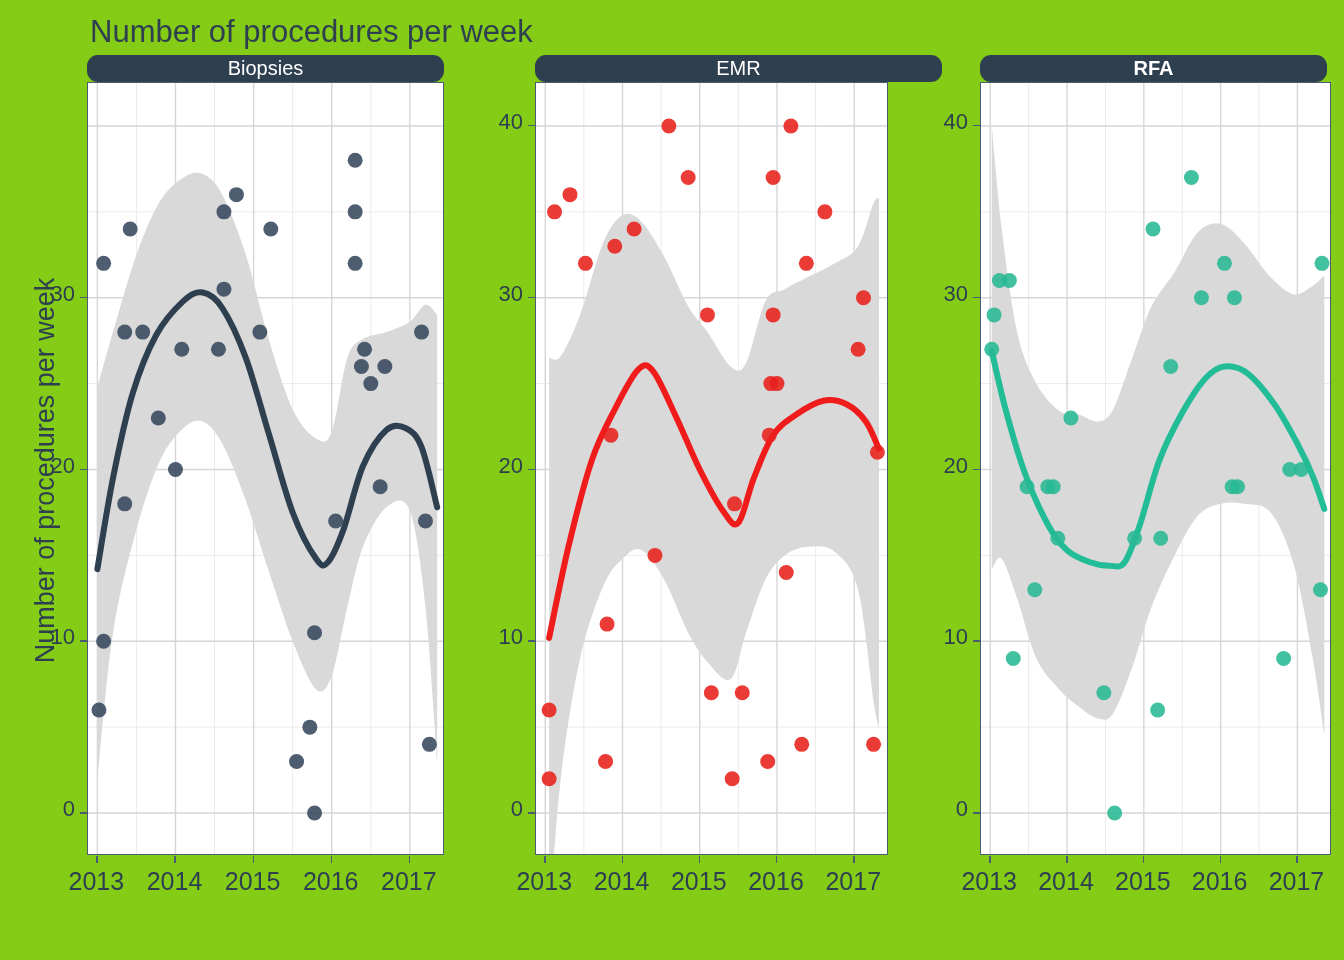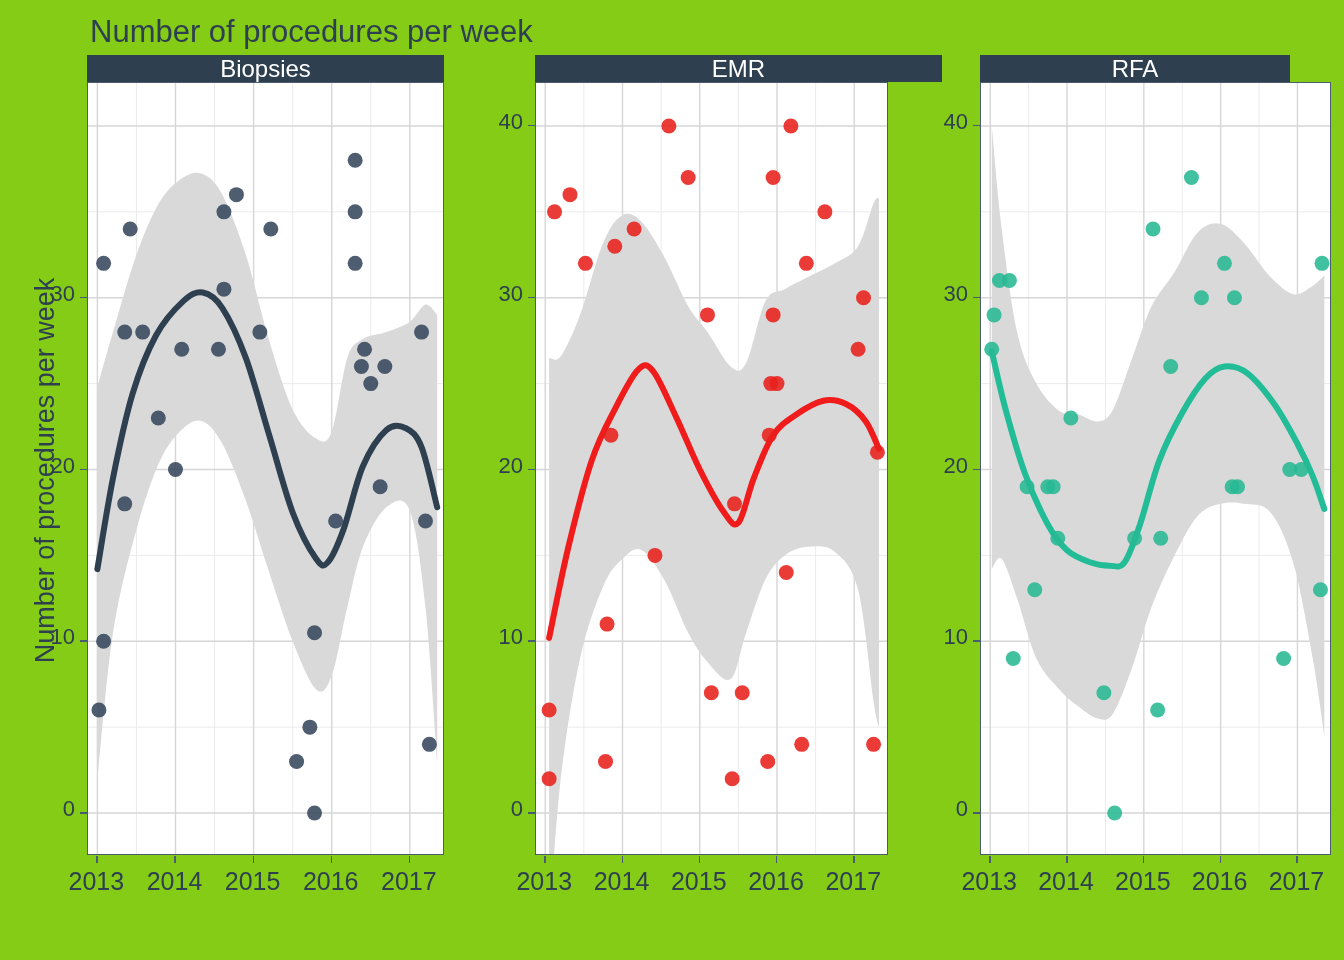--- a/index.html
+++ b/index.html
@@ -45,24 +45,25 @@
     position: absolute;
     top: 55px;
   }
   .panel-strip {
     position: absolute;
     left: 0;
     top: 0;
     height: 27px;
     background: #2e3f50;
     color: #ffffff;
-    font-size: 24px;
+    font-size: 20px;
     line-height: 27px;
     text-align: center;
     font-family: "Liberation Sans", sans-serif;
+    border-radius: 11px;
   }
   .panel-body {
     position: absolute;
     top: 27px;
     left: 0;
     background: #ffffff;
     border: 1px solid #4a5d70;
     box-sizing: border-box;
     overflow: hidden;
   }
@@ -219,21 +220,21 @@
           <circle cx="288.89" cy="128.83" r="7.5" fill="#e8201b" fill-opacity="0.88"></circle>
           <circle cx="322.10" cy="266.26" r="7.5" fill="#e8201b" fill-opacity="0.88"></circle>
           <circle cx="327.51" cy="214.72" r="7.5" fill="#e8201b" fill-opacity="0.88"></circle>
           <circle cx="337.55" cy="661.34" r="7.5" fill="#e8201b" fill-opacity="0.88"></circle>
           <circle cx="341.41" cy="369.32" r="7.5" fill="#e8201b" fill-opacity="0.88"></circle>
         </svg>
       </div>
   </div>
 
   <div class="panel" id="panel-2" style="left: 980px; width: 351px;">
-    <div class="panel-strip" style="width: 310px;">RFA</div>
+    <div class="panel-strip" style="width: 347px; font-weight: bold;">RFA</div>
     <div class="panel-body" style="width: 351px; height: 773px;">
         <svg class="panel-svg" width="351" height="773">
           <line x1="0" y1="815.9444444444445" x2="351" y2="815.9444444444445" stroke="#ebebeb" stroke-width="1"></line>
           <line x1="0" y1="644.1666666666667" x2="351" y2="644.1666666666667" stroke="#ebebeb" stroke-width="1"></line>
           <line x1="0" y1="472.38888888888886" x2="351" y2="472.38888888888886" stroke="#ebebeb" stroke-width="1"></line>
           <line x1="0" y1="300.6111111111111" x2="351" y2="300.6111111111111" stroke="#ebebeb" stroke-width="1"></line>
           <line x1="0" y1="128.83333333333326" x2="351" y2="128.83333333333326" stroke="#ebebeb" stroke-width="1"></line>
           <line x1="47.61925601749775" y1="0" x2="47.61925601749775" y2="773" stroke="#ebebeb" stroke-width="1"></line>
           <line x1="124.42450765863667" y1="0" x2="124.42450765863667" y2="773" stroke="#ebebeb" stroke-width="1"></line>
           <line x1="201.22975929977562" y1="0" x2="201.22975929977562" y2="773" stroke="#ebebeb" stroke-width="1"></line>

